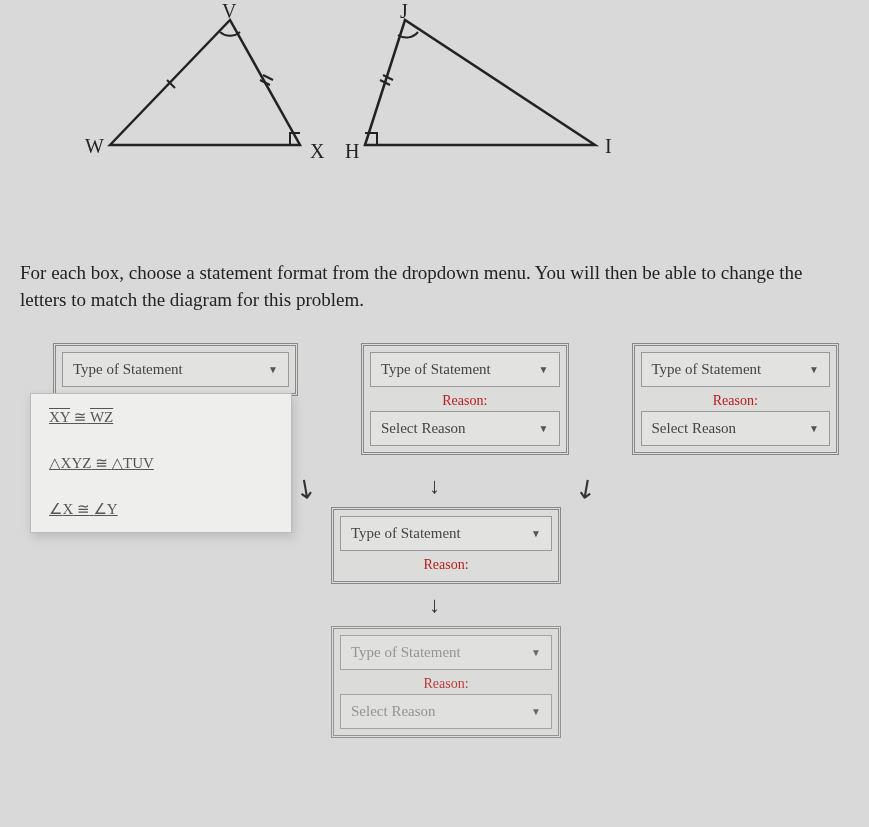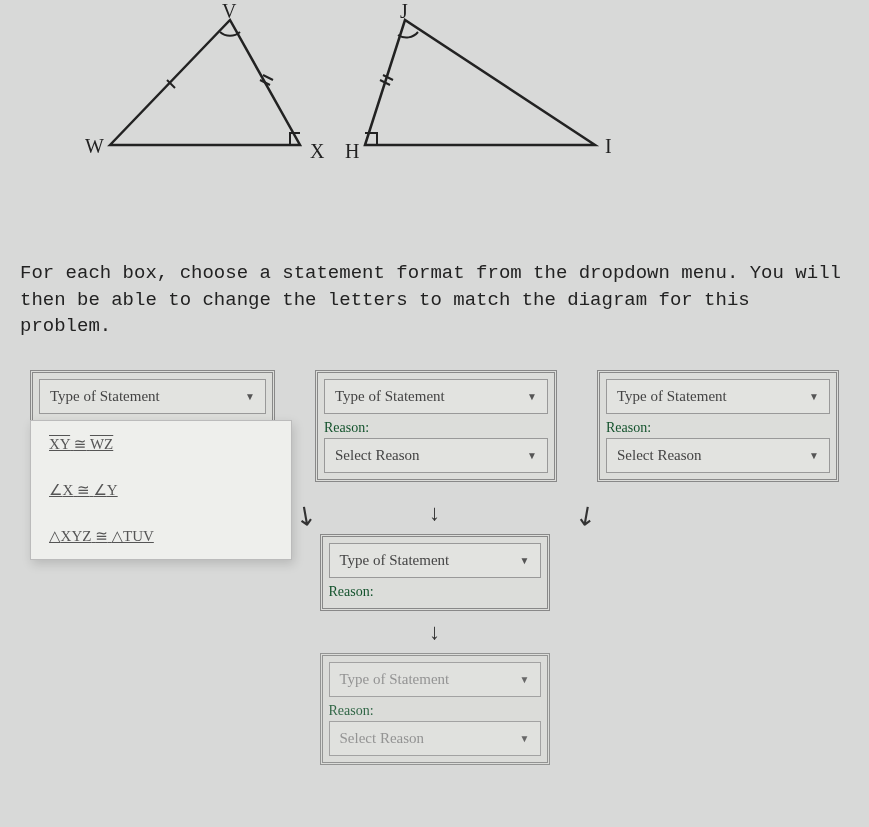--- a/index.html
+++ b/index.html
@@ -17,61 +17,61 @@
     position: relative;
     width: 100%;
     height: 200px;
   }
   .instructions {
     padding: 0 20px;
     font-size: 19px;
     line-height: 1.4;
     margin-top: 60px;
     margin-bottom: 30px;
-    font-family: Liberation Mono, monospace;
   }
   .proof-grid {
     position: relative;
     padding: 0 30px;
   }
   .row {
     display: flex;
     justify-content: space-between;
     gap: 40px;
   }
   .box {
     border: 3px double #888;
     background: #dcddda;
     width: 245px;
     box-sizing: border-box;
     padding: 6px;
+    margin-left: 23px;
   }
   .box.smaller {
     width: 230px;
   }
   .select {
     border: 1px solid #999;
     background: #e2e3e0;
     padding: 8px 10px;
     font-size: 15px;
     color: #444;
     display: flex;
     justify-content: space-between;
     align-items: center;
     cursor: pointer;
   }
   .select .caret {
     font-size: 10px;
     color: #555;
   }
   .reason-label {
-    text-align: left;
+    text-align: center;
     font-size: 14px;
     padding: 6px 0 2px 0;
-    color: #14532d;
+    color: #b91c1c;
   }
   .dropdown-menu {
     position: absolute;
     background: #eeefec;
     border: 1px solid #bbb;
     box-shadow: 2px 4px 10px rgba(0,0,0,0.15);
     width: 260px;
     z-index: 10;
     font-family: Georgia, serif;
   }
@@ -154,29 +154,29 @@
         </div>
       </div>
 
       <div class="dropdown-menu" style="left:0px; top:50px;">
         <div class="item">
           <span class="over">XY</span>
           <span>≅</span>
           <span class="over">WZ</span>
         </div>
         <div class="item">
+          <span>△</span><span>XYZ</span>
+          <span>≅</span>
+          <span>△</span><span>TUV</span>
+        </div>
+        <div class="item">
           <span>∠</span><span>X</span>
           <span>≅</span>
           <span>∠</span><span>Y</span>
         </div>
-        <div class="item">
-          <span>△</span><span>XYZ</span>
-          <span>≅</span>
-          <span>△</span><span>TUV</span>
-        </div>
       </div>
     </div>
 
     <div class="box">
       <div class="select">
         <span>Type of Statement</span>
         <span class="caret">▼</span>
       </div>
       <div class="reason-label">Reason:</div>
       <div class="select">

